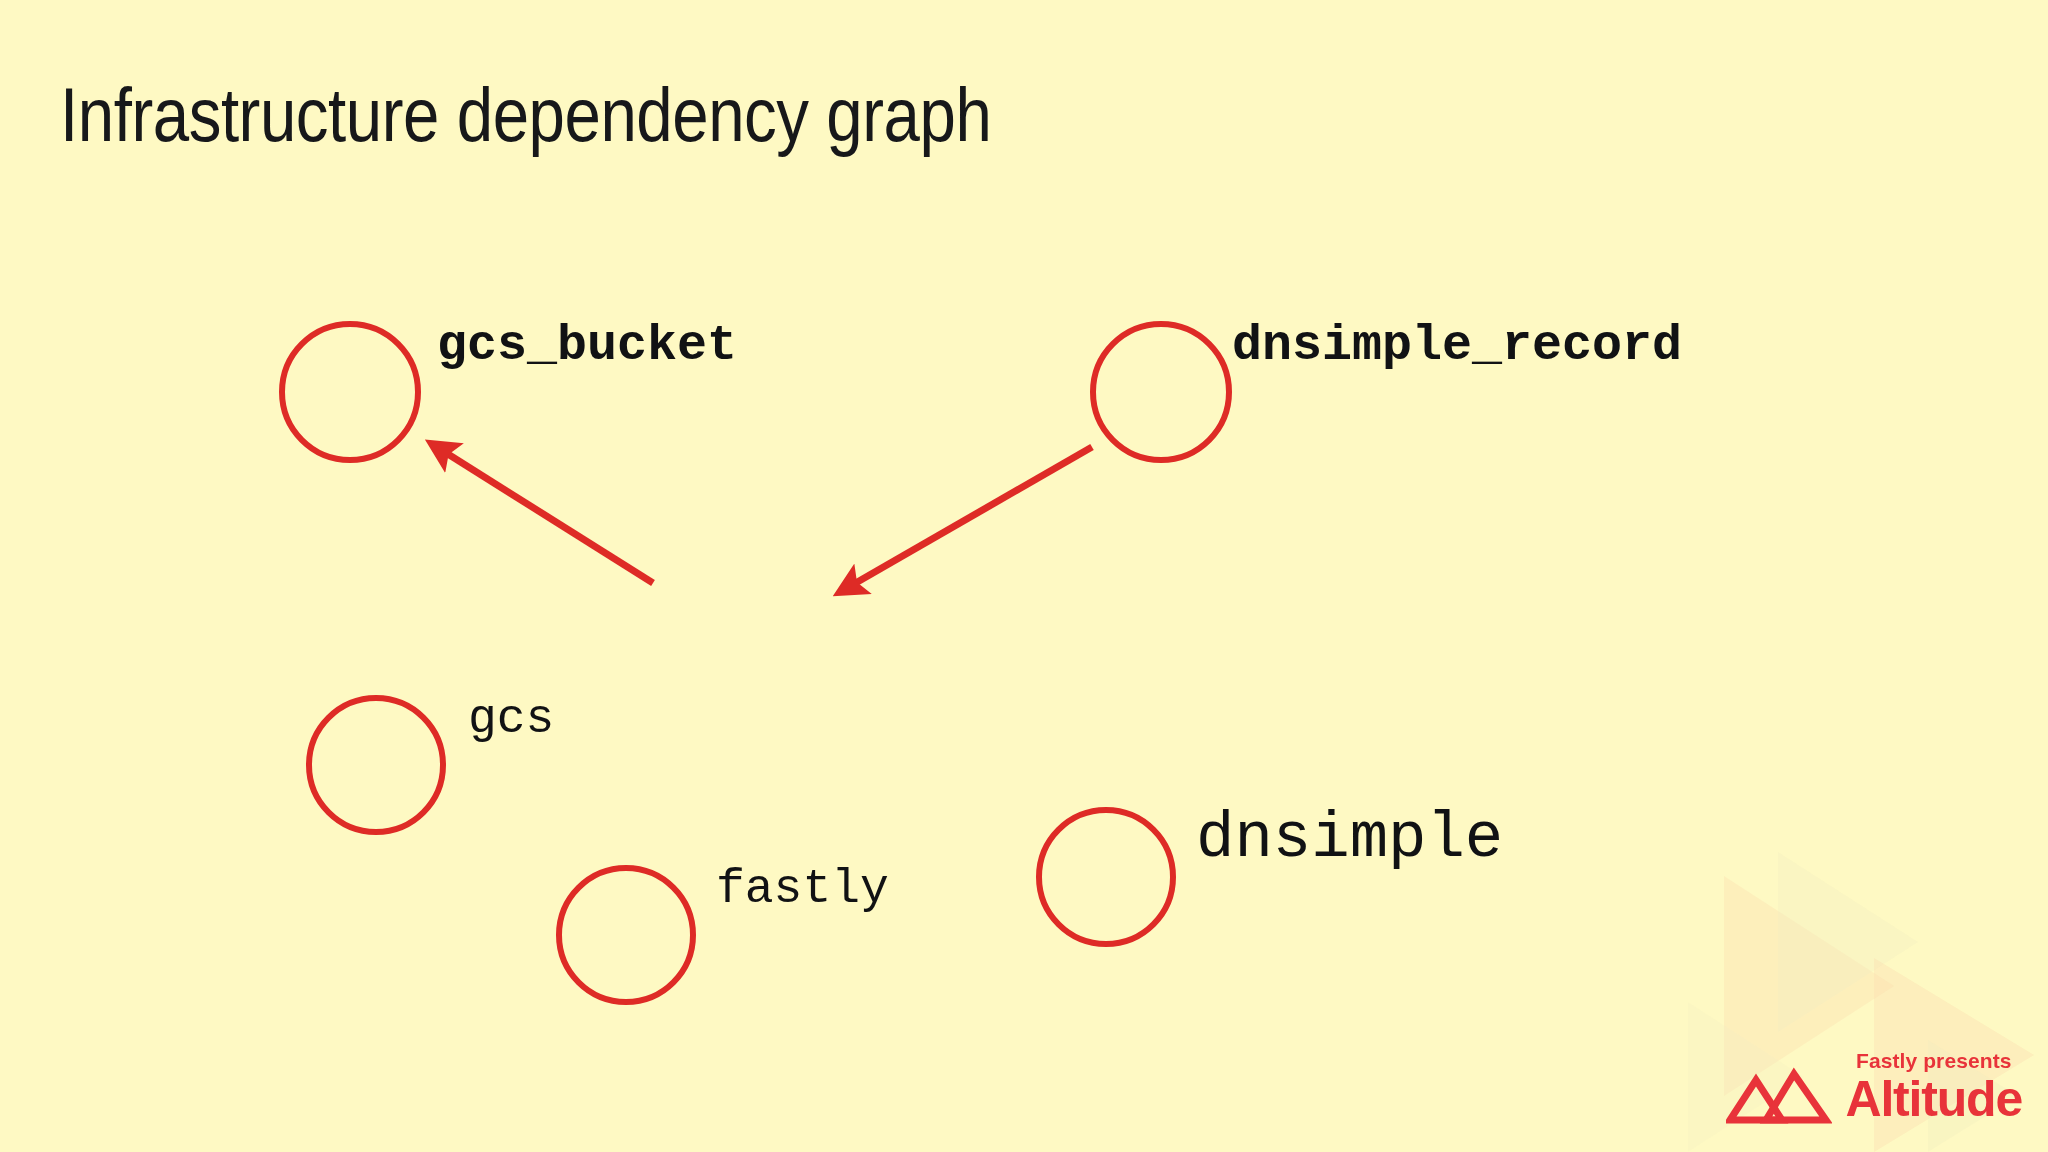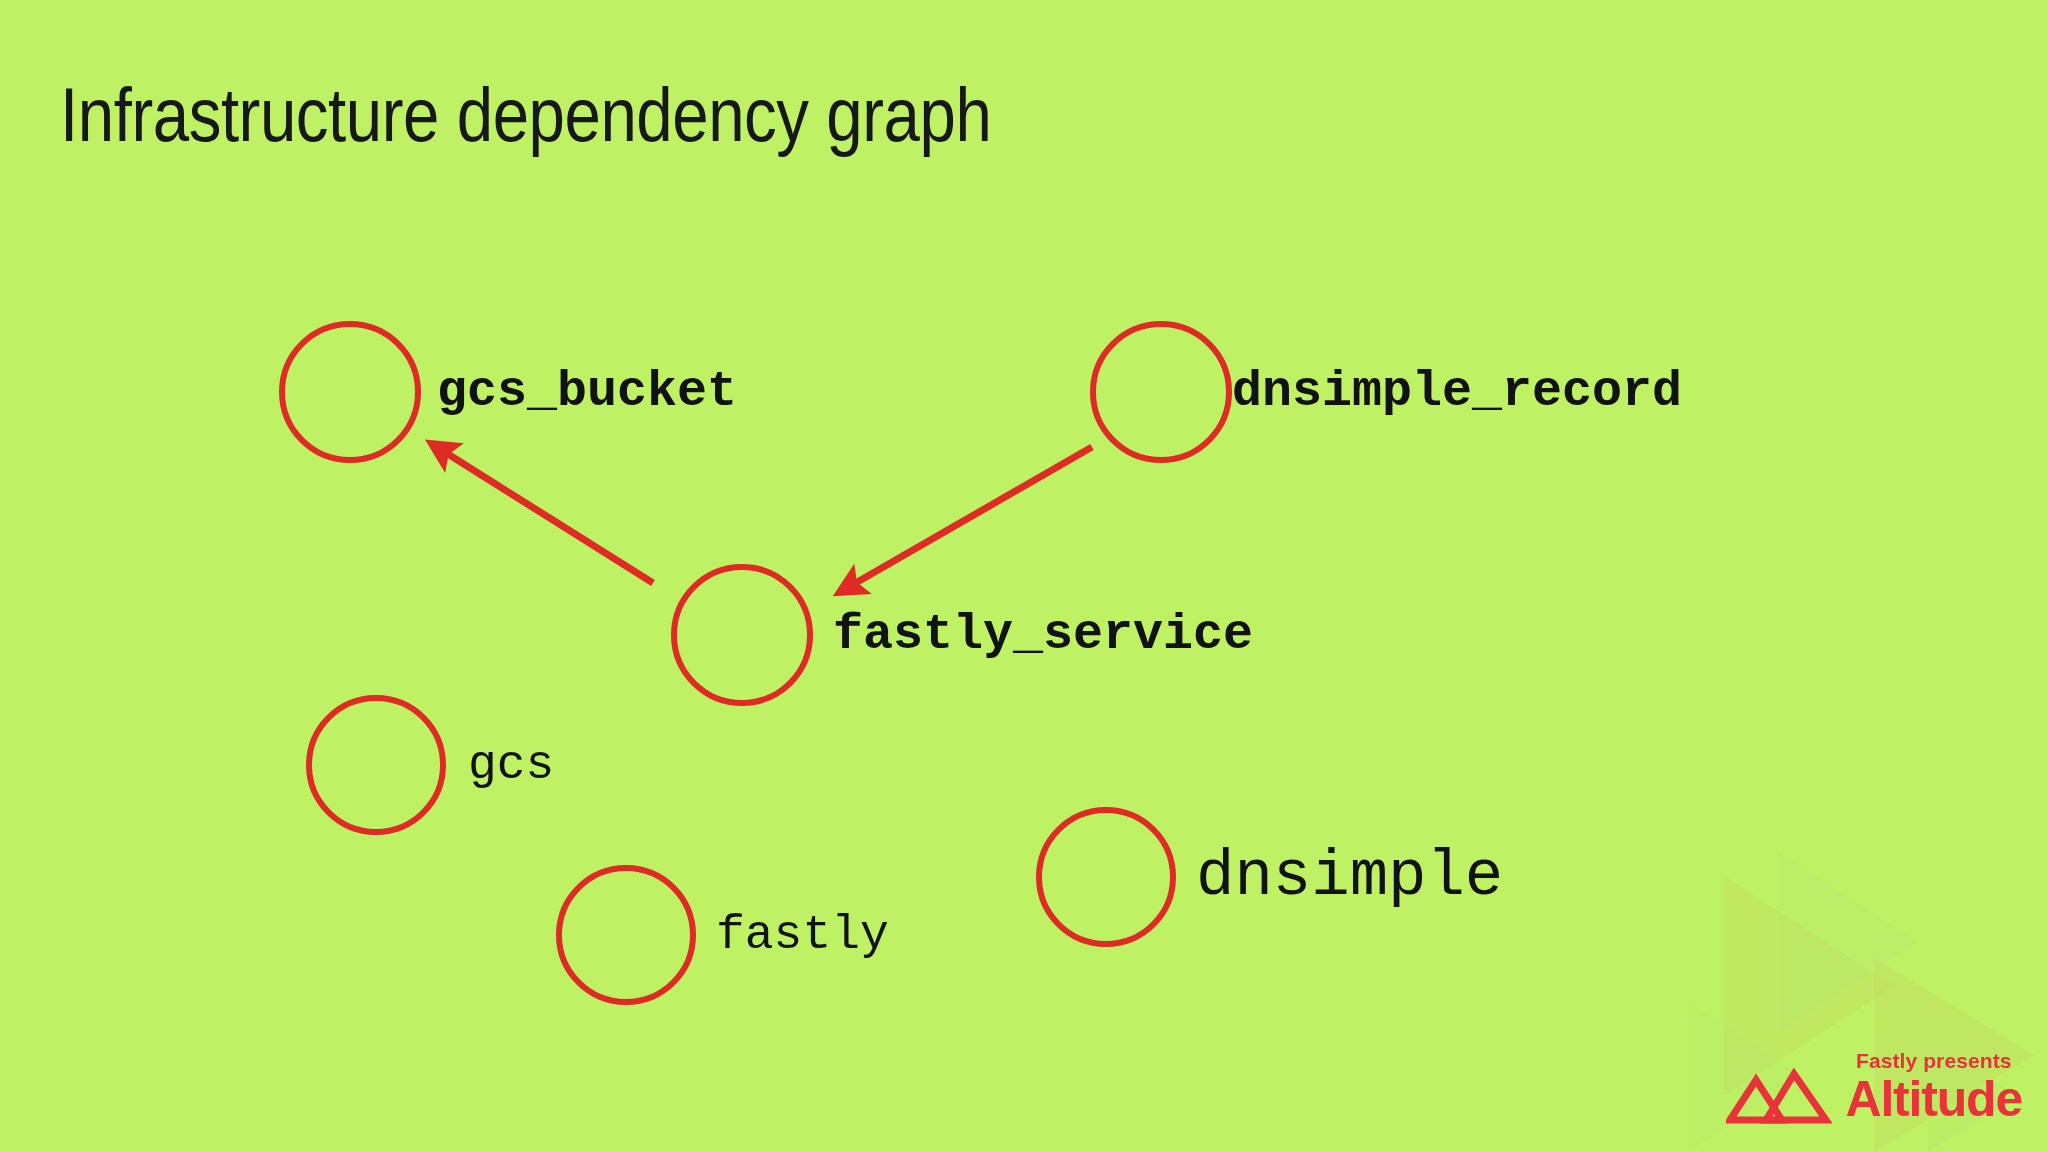--- a/index.html
+++ b/index.html
@@ -12,21 +12,21 @@
     height: 1152px;
     position: relative;
     overflow: hidden;
     font-family: "Liberation Sans", sans-serif;
   }
 
   
   #slide {
     position: absolute;
     inset: 0;
-    background: #bef264;
+    background: #fef9c3;
   }
 
   
   #slide-title {
     position: absolute;
     left: 60px;
     top: 72px;
     font-family: "Liberation Sans", sans-serif;
     font-size: 76px;
     font-weight: 300;
@@ -51,21 +51,20 @@
     left: 0;
     top: 0;
     width: 2048px;
     height: 1152px;
     pointer-events: none;
   }
 
   .graph-node {
     position: absolute;
     display: flex;
-    align-items: center;
   }
   .node-circle {
     box-sizing: border-box;
     border-radius: 50%;
     border-style: solid;
     background: transparent;
     flex: 0 0 auto;
   }
   .node-label {
     font-family: "Liberation Mono", "DejaVu Sans Mono", monospace;
@@ -145,24 +144,20 @@
       </svg>
 
   <div class="graph-node" style="left: 279px; top: 321px;">
         <div class="node-circle" style="width: 142px; height: 142px; border-width: 6px; border-color: rgb(222, 43, 38);"></div>
         <div class="node-label bold" style="font-size: 50px; margin-left: 16px;">gcs_bucket</div>
       </div>
       <div class="graph-node" style="left: 1090px; top: 321px;">
         <div class="node-circle" style="width: 142px; height: 142px; border-width: 6px; border-color: rgb(222, 43, 38);"></div>
         <div class="node-label bold" style="font-size: 50px; margin-left: 0;">dnsimple_record</div>
       </div>
-      <div class="graph-node" style="left: 671px; top: 564px;">
-        <div class="node-circle" style="width: 142px; height: 142px; border-width: 6px; border-color: rgb(222, 43, 38);"></div>
-        <div class="node-label bold" style="font-size: 50px; margin-left: 20px;">fastly_service</div>
-      </div>
       <div class="graph-node" style="left: 306px; top: 695px;">
         <div class="node-circle" style="width: 140px; height: 140px; border-width: 6px; border-color: rgb(222, 43, 38);"></div>
         <div class="node-label regular" style="font-size: 48px; margin-left: 22px;">gcs</div>
       </div>
       <div class="graph-node" style="left: 556px; top: 865px;">
         <div class="node-circle" style="width: 140px; height: 140px; border-width: 6px; border-color: rgb(222, 43, 38);"></div>
         <div class="node-label regular" style="font-size: 48px; margin-left: 20px;">fastly</div>
       </div>
       <div class="graph-node" style="left: 1036px; top: 807px;">
         <div class="node-circle" style="width: 140px; height: 140px; border-width: 6px; border-color: rgb(222, 43, 38);"></div>

